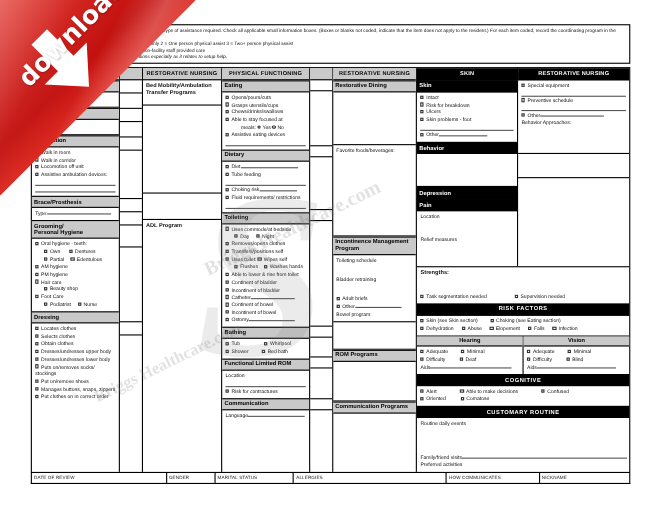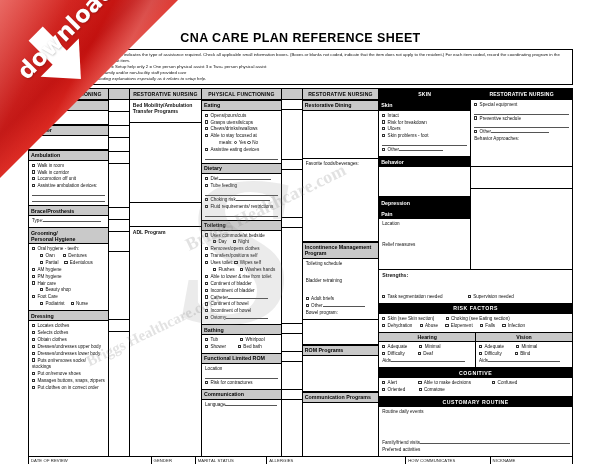--- a/index.html
+++ b/index.html
@@ -138,21 +138,20 @@
     border-top:30px solid #fff;
   }
 </style>
 </head>
 <body>
 
 <div id="page">
 
   <div id="sheet">
 
-    <div class="title">CNA CARE PLAN REFERENCE SHEET</div>
 
     <div class="instructions">
       <div>For each applicable function enter the code that indicates the type of assistance required. Check all applicable small information boxes. (Boxes or blanks not coded, indicate that the item does not apply to the resident.) For each item coded, record the coordinating program in the Restorative Nursing column to the right of that item.</div>
       <div>0 = No setup or physical help from staff     1 = Setup help only     2 = One person physical assist     3 = Two+ person physical assist</div>
       <div>8 = ADL activity itself did not occur or family and/or non-facility staff provided care</div>
       <div class="ital">See RAI manual for more in depth coding explanations especially as it relates to setup help.</div>
     </div>
 
     <div class="cols">
 

